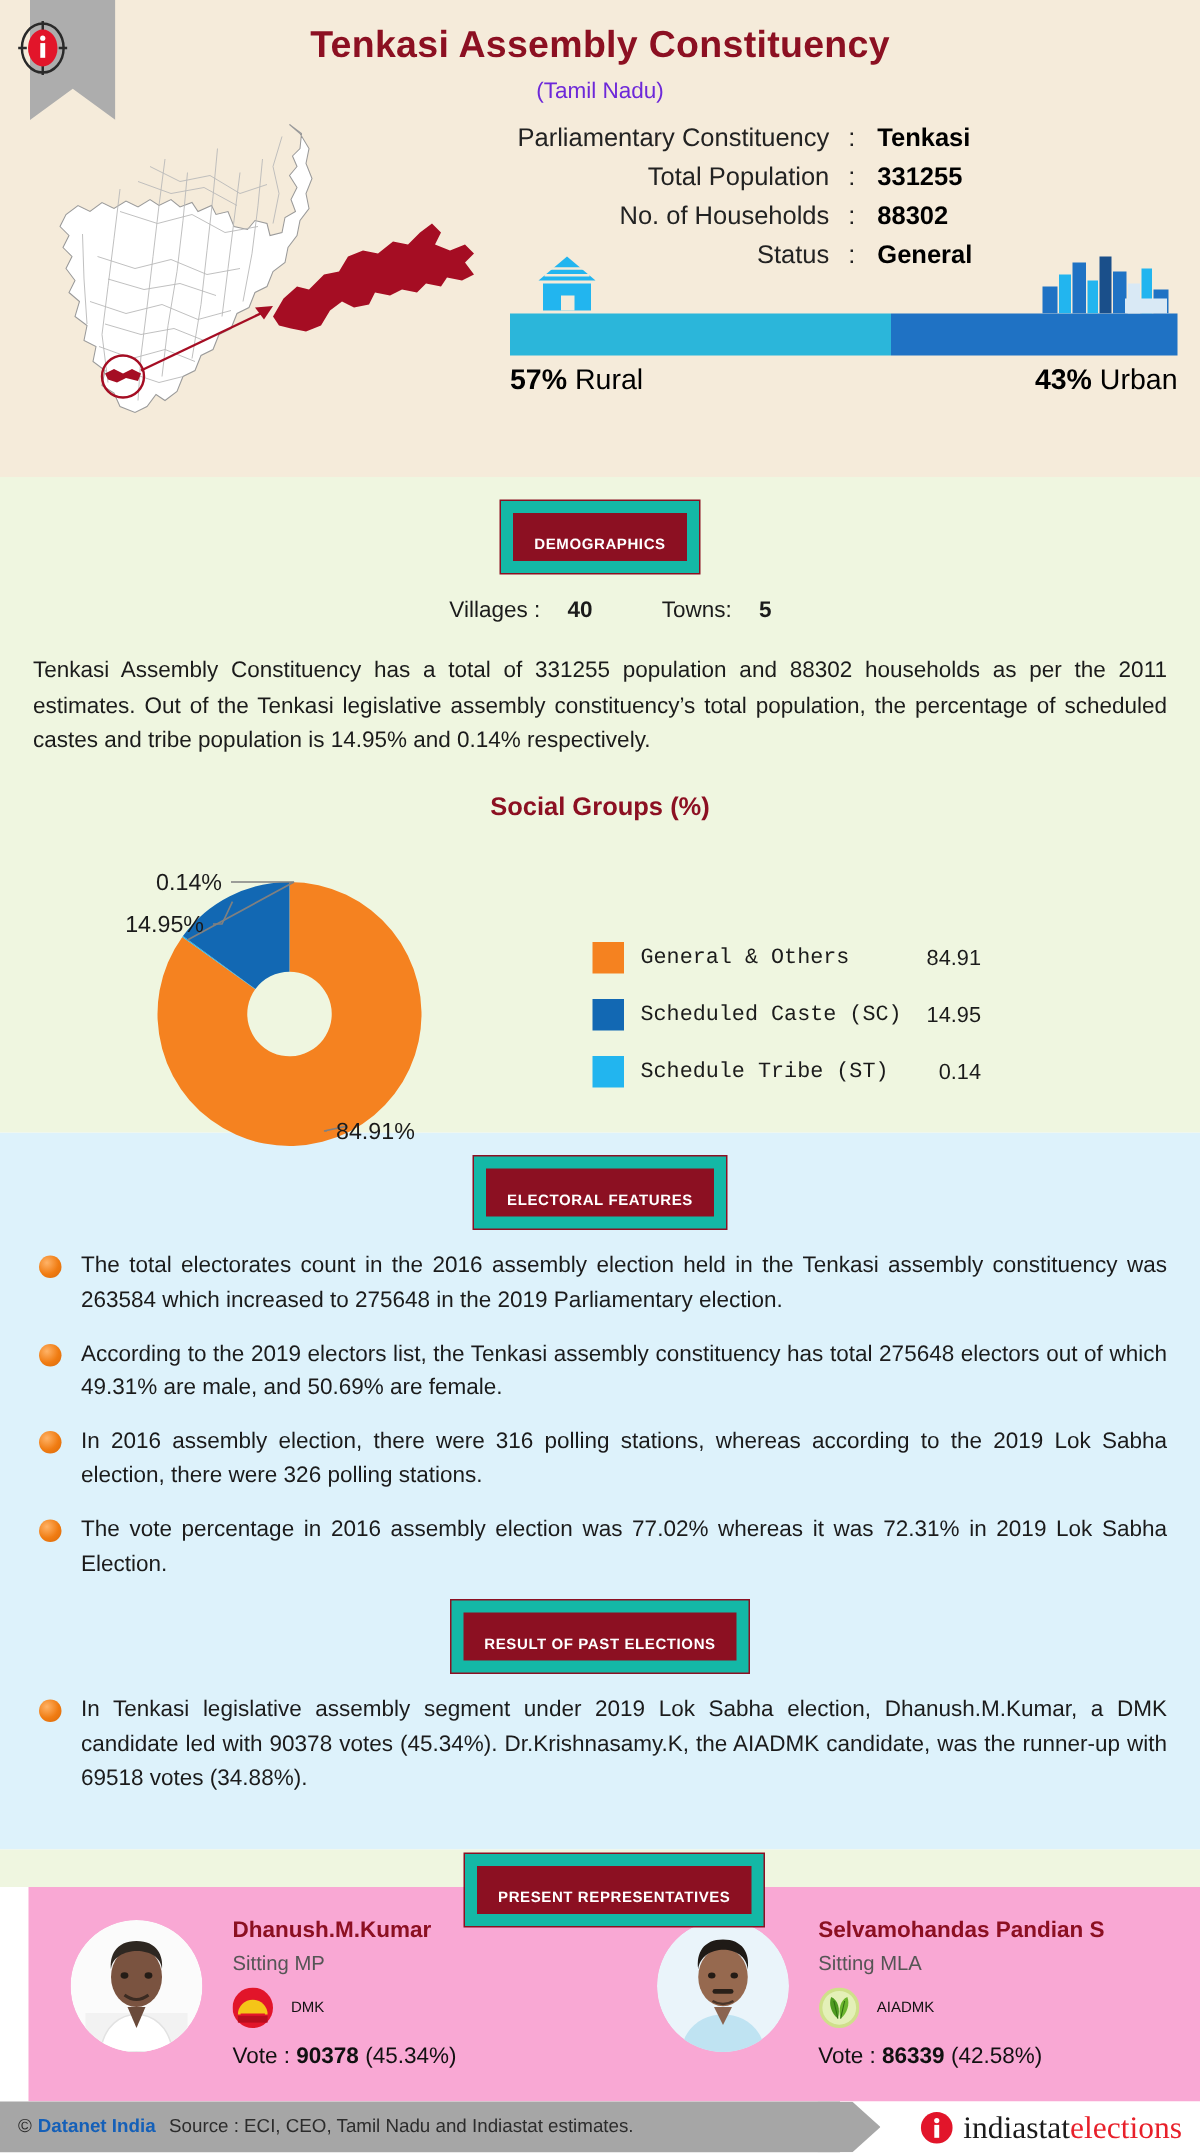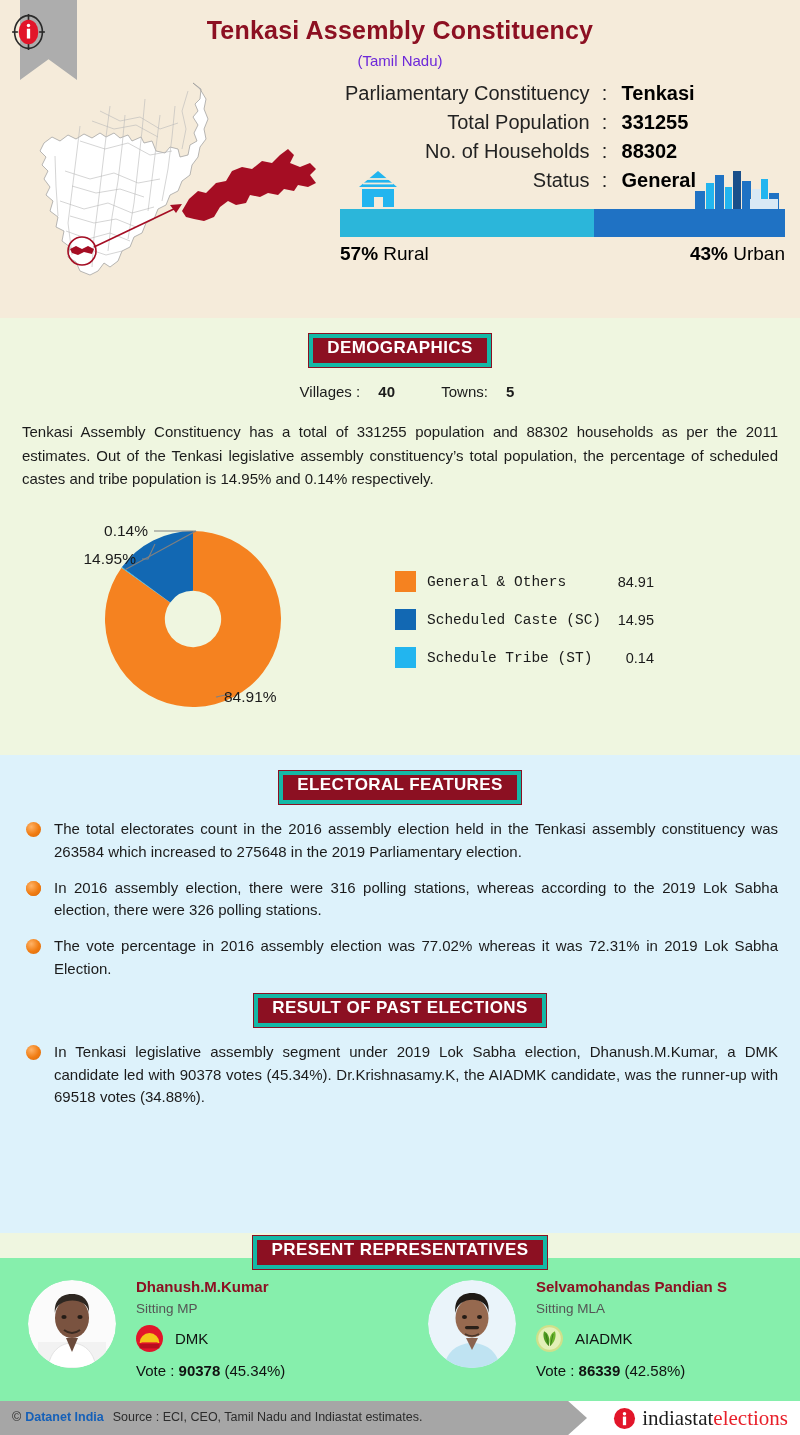--- a/index.html
+++ b/index.html
@@ -36,45 +36,45 @@
 
   .header-body { position: relative; height: 218px; margin-top: 2px; }
 
   .map-box { position: absolute; left: 10px; top: 0; width: 320px; height: 215px; }
 
   .facts {
     position: absolute; left: 345px; top: 8px; width: 450px;
     font-size: 14.5px; color: #1b1b1b;
   }
   .facts table { border-collapse: collapse; }
-  .facts td { padding: 3px 0; font-size: 20px; white-space: nowrap; margin-top: 33px; }
+  .facts td { padding: 3px 0; font-size: 17px; white-space: nowrap; margin-top: 33px; }
   .facts .lbl { text-align: right; color: #222; }
   .facts .col { text-align: center; width: 30px; color: #222; }
   .facts .val { font-weight: bold; color: #000; padding-left: 2px; }
 
   .ru-wrap { position: absolute; left: 340px; top: 98px; width: 445px; }
   .ru-icons { position: relative; height: 40px; }
   .house-icon { position: absolute; left: 10px; bottom: 0; }
   .city-icon { position: absolute; right: 4px; bottom: 0; }
   .ru-bar { display: flex; height: 28px; width: 445px; }
   .ru-rural { background: #2bb6da; }
   .ru-urban { background: #1f72c4; }
   .ru-labels { display: flex; justify-content: space-between; margin-top: 6px; font-size: 19px; }
   .ru-labels b { font-weight: bold; }
 
   
   .banner {
     display: inline-block;
     background: #8c1022;
     color: #ffffff;
-    font-size: 17px;
+    font-size: 10px;
     font-weight: bold;
     letter-spacing: 0.4px;
-    padding: 0 14px 5px;
-    border: 4px solid #14b8a6;
+    padding: 16px 14px 5px;
+    border: 8px solid #14b8a6;
     box-shadow: 0 0 0 1px #8c1022;
   }
   .banner-row { text-align: center; }
 
   
   .demographics {
     background: #eff6e0;
     padding: 16px 0 0;
     height: 437px;
     position: relative;
@@ -124,39 +124,40 @@
     position: absolute; left: 4px; top: 4px;
     width: 15px; height: 15px;
     border-radius: 50%;
     background: radial-gradient(circle at 35% 32%, #ffb367 0%, #f07c12 55%, #d8690a 100%);
   }
   .results-banner { margin-top: 2px; }
 
   
   .reps-green { background: #eff6e0; height: 25px; }
   .reps {
-    background: #86efac;
+    background: #f9a8d4;
     height: 143px;
     position: relative;
+    margin-left: 19px;
   }
   .reps-banner-wrap {
     position: absolute; top: -22px; left: 0; right: 0; text-align: center;
   }
   .rep-grid { display: flex; padding-top: 18px; }
   .rep { width: 50%; display: flex; padding-left: 28px; }
   .rep-photo {
     width: 88px; height: 88px; border-radius: 50%;
     overflow: hidden; flex: 0 0 88px; margin-right: 20px; margin-top: 4px;
   }
   .rep-info { padding-top: 2px; }
   .rep-name { color: #8c1022; font-size: 15px; font-weight: bold; }
   .rep-role { color: #555; font-size: 13.5px; margin-top: 6px; }
   .rep-party { display: flex; align-items: center; margin-top: 9px; }
   .party-sym { width: 27px; height: 27px; margin-right: 12px; flex: 0 0 27px; }
-  .party-name { font-size: 15px; color: #111; }
+  .party-name { font-size: 10px; color: #111; }
   .rep-vote { font-size: 15px; color: #111; margin-top: 10px; }
   .rep-vote b { font-weight: bold; }
 
   
   .footer {
     position: relative;
     height: 34px;
     background: #ffffff;
   }
   .footer-grey {
@@ -333,20 +334,21 @@
       <span>
         <span>Villages :</span> <b>40</b>
       </span>
       <span>
         <span>Towns:</span> <b>5</b>
       </span>
     </div>
 
     <div class="demo-text">Tenkasi Assembly Constituency has a total of 331255 population and 88302 households as per the 2011 estimates. Out of the Tenkasi legislative assembly constituency’s total population, the percentage of scheduled castes and tribe population is 14.95% and 0.14% respectively.</div>
 
+    <div class="chart-title">Social Groups (%)</div>
 
     <div class="chart-area">
       <div class="donut-box">
         <svg id="donut-svg" width="340" height="228" viewBox="0 0 340 228">
             <path d="M165 34 A88 88 0 1 1 93.51514578456668 70.67831240305668 L142.12484665106135 105.57705996897813 A28.16 28.16 0 1 0 165 93.84 Z" fill="#f58220"></path>
             <path d="M93.51514578456668 70.67831240305668 A88 88 0 0 1 93.96935475431677 70.0514924566461 L142.27019352138137 105.37647758612675 A28.16 28.16 0 0 0 142.12484665106135 105.57705996897813 Z" fill="#22b5ef"></path>
             <path d="M93.96935475431677 70.0514924566461 A88 88 0 0 1 164.99999999999997 34 L165 93.84 A28.16 28.16 0 0 0 142.27019352138137 105.37647758612675 Z" fill="#1268b3"></path>
             <polyline points="96.98058099635654,72.71147559109943 168,34 126,34" fill="none" stroke="#808080" stroke-width="1.1"></polyline>
             <text x="120" y="39" text-anchor="end" font-family="&quot;Liberation Sans&quot;, sans-serif" font-size="15.5" fill="#1b1b1b">0.14%</text>
             <polyline points="126.98241056207016,47.09564169336336 120,62 114,62" fill="none" stroke="#808080" stroke-width="1.1"></polyline>
@@ -376,21 +378,21 @@
     </div>
   </div>
 
   <div class="electoral">
     <div class="banner-row">
       <span class="banner">ELECTORAL FEATURES</span>
     </div>
 
     <ul class="bullets">
       <li><span class="dot"></span><span>The total electorates count in the 2016 assembly election held in the Tenkasi assembly constituency was 263584 which increased to 275648 in the 2019 Parliamentary election.</span></li>
-      <li><span class="dot"></span></li>
+      <li><span class="dot"></span><span>According to the 2019 electors list, the Tenkasi assembly constituency has total 275648 electors out of which 49.31% are male, and 50.69% are female.</span></li>
       <li><span class="dot"></span><span>In 2016 assembly election, there were 316 polling stations, whereas according to the 2019 Lok Sabha election, there were 326 polling stations.</span></li>
       <li><span class="dot"></span><span>The vote percentage in 2016 assembly election was 77.02% whereas it was 72.31% in 2019 Lok Sabha Election.</span></li>
     </ul>
 
     <div class="banner-row results-banner">
       <span class="banner">RESULT OF PAST ELECTIONS</span>
     </div>
 
     <ul class="bullets">
       <li><span class="dot"></span><span>In Tenkasi legislative assembly segment under 2019 Lok Sabha election, Dhanush.M.Kumar, a DMK candidate led with 90378 votes (45.34%). Dr.Krishnasamy.K, the AIADMK candidate, was the runner-up with 69518 votes (34.88%).</span></li>

